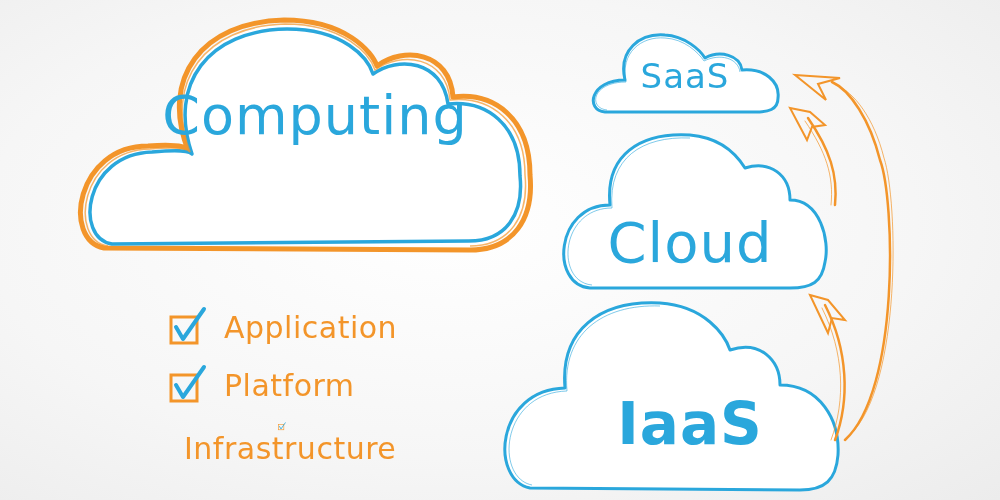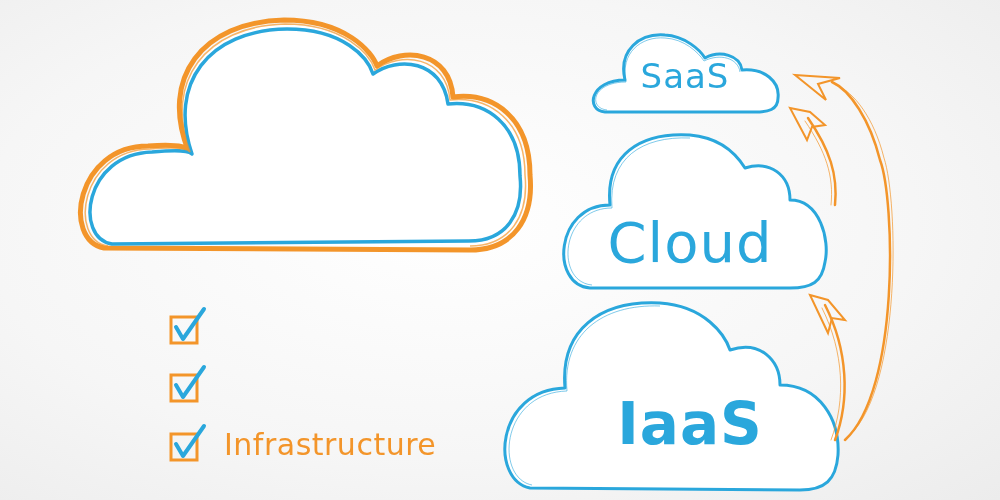--- a/index.html
+++ b/index.html
@@ -64,39 +64,42 @@
     <path d="M 790 108 L 810 112 L 825 125 L 812 127 L 807 140 Z" stroke-width="2"></path>
   </g>
   <g fill="none" stroke="#f3952a" stroke-width="2.5" stroke-linecap="round">
     <path d="M 845 440 C 900 390, 895 200, 880 160 C 870 120, 850 90, 832 82"></path>
     <path d="M 850 435 C 902 385, 898 200, 884 158 C 874 118, 854 92, 836 85" stroke-width="1" opacity="0.7"></path>
     <path d="M 795 75 L 840 78 L 818 84 L 826 100 Z" stroke-width="2"></path>
   </g>
 </svg>
 
 <div class="cloud-text title-text" style="left:150px; top:85px; width:330px;">
+  <div>Computing</div>
 </div>
 
 <div class="cloud-text" style="left:630px; top:56px; width:110px; font-size:34px;">SaaS</div>
 <div class="cloud-text" style="left:605px; top:210px; width:170px; font-size:56px;">Cloud</div>
 <div class="cloud-text" style="left:580px; top:390px; width:220px; font-size:58px; font-weight:bold;">IaaS</div>
 
 <div>
   <div class="item" style="top:305px;">
     <svg class="checkbox" viewBox="0 0 40 44">
       <rect x="3" y="12" width="26" height="26" fill="none" stroke="#f3952a" stroke-width="3"></rect>
       <path d="M 8 22 L 15 34 L 36 4" fill="none" stroke="#2aa7dc" stroke-width="4" stroke-linecap="round" stroke-linejoin="round"></path>
     </svg>
+    <span class="item-label">Application</span>
   </div>
   <div class="item" style="top:363px;">
     <svg class="checkbox" viewBox="0 0 40 44">
       <rect x="3" y="12" width="26" height="26" fill="none" stroke="#f3952a" stroke-width="3"></rect>
       <path d="M 8 22 L 15 34 L 36 4" fill="none" stroke="#2aa7dc" stroke-width="4" stroke-linecap="round" stroke-linejoin="round"></path>
     </svg>
+    <span class="item-label">Platform</span>
   </div>
-  <div class="item" style="top:422px;">
+  <div class="item" style="top:422px;flex-direction:column;">
     <svg class="checkbox" viewBox="0 0 40 44">
       <rect x="3" y="12" width="26" height="26" fill="none" stroke="#f3952a" stroke-width="3"></rect>
       <path d="M 8 22 L 15 34 L 36 4" fill="none" stroke="#2aa7dc" stroke-width="4" stroke-linecap="round" stroke-linejoin="round"></path>
     </svg>
     <span class="item-label">Infrastructure</span>
   </div>
 </div>
 
 </body></html>

